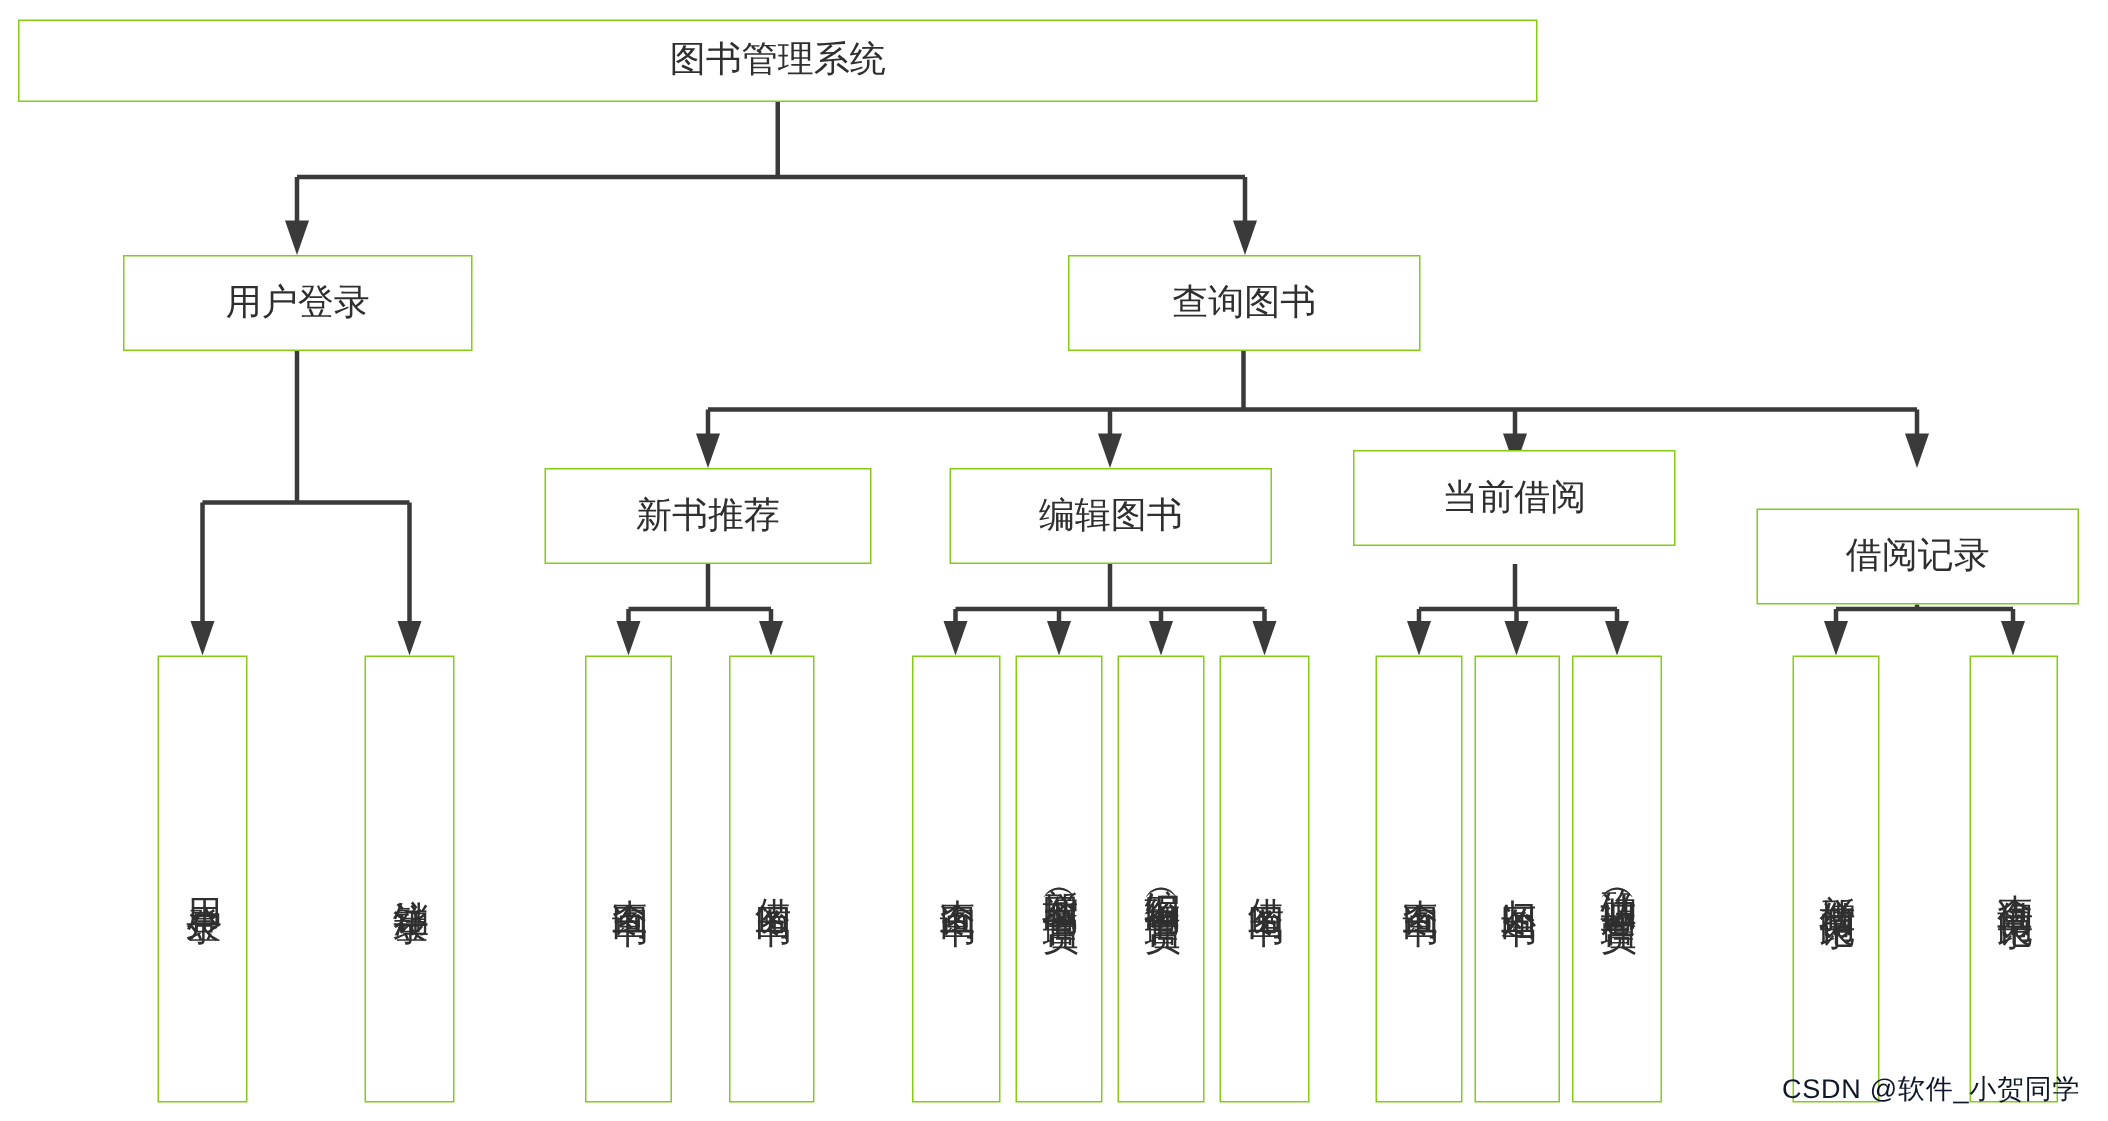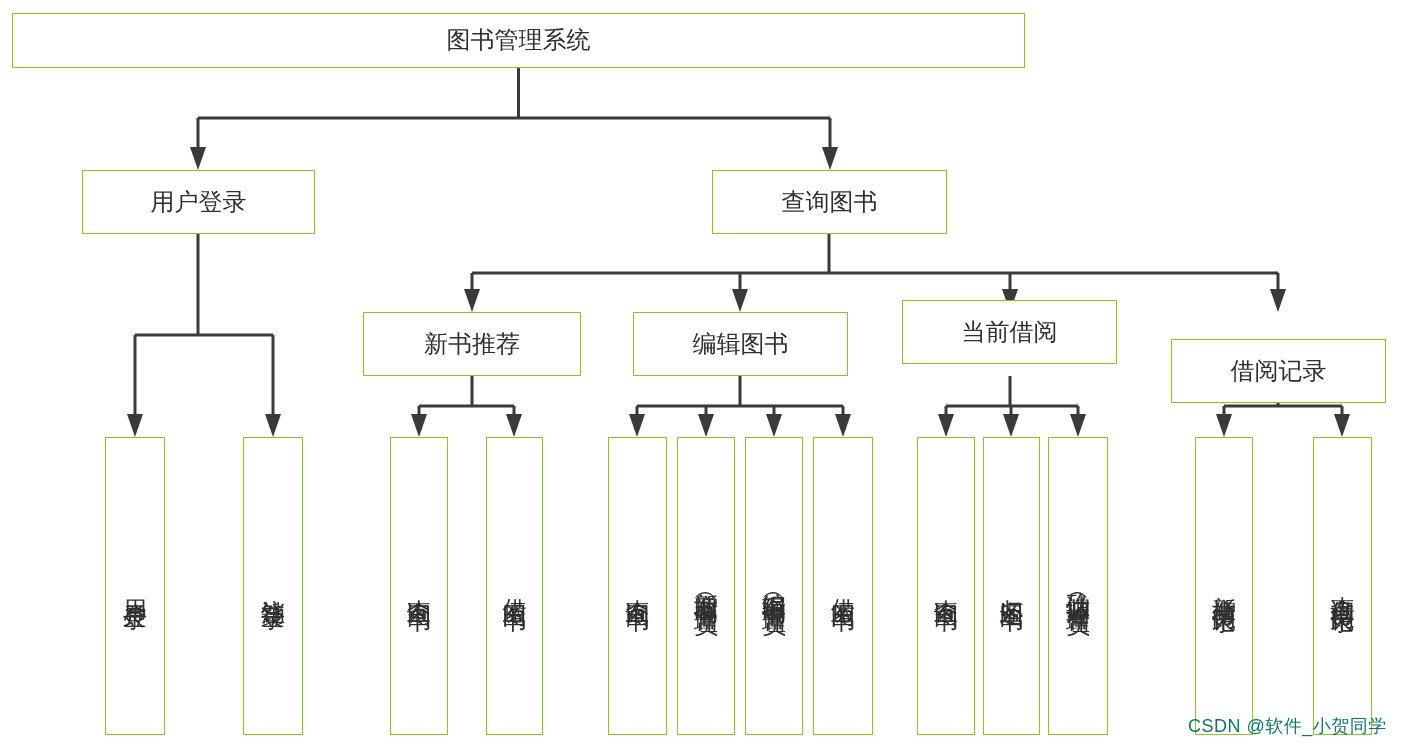--- a/index.html
+++ b/index.html
@@ -38,21 +38,21 @@
     line-height: 1;
     padding: 4px 0;
     overflow: hidden;
   }
   .watermark {
     position: absolute;
     left: 1188px;
     top: 714px;
     width: 212px;
     font-size: 18px;
-    color: #0f766e;
+    color: #0f172a;
     white-space: nowrap;
     z-index: 3;
     letter-spacing: 0.5px;
   }
 </style>
 </head>
 <body>
 
 <div id="canvas">
 

